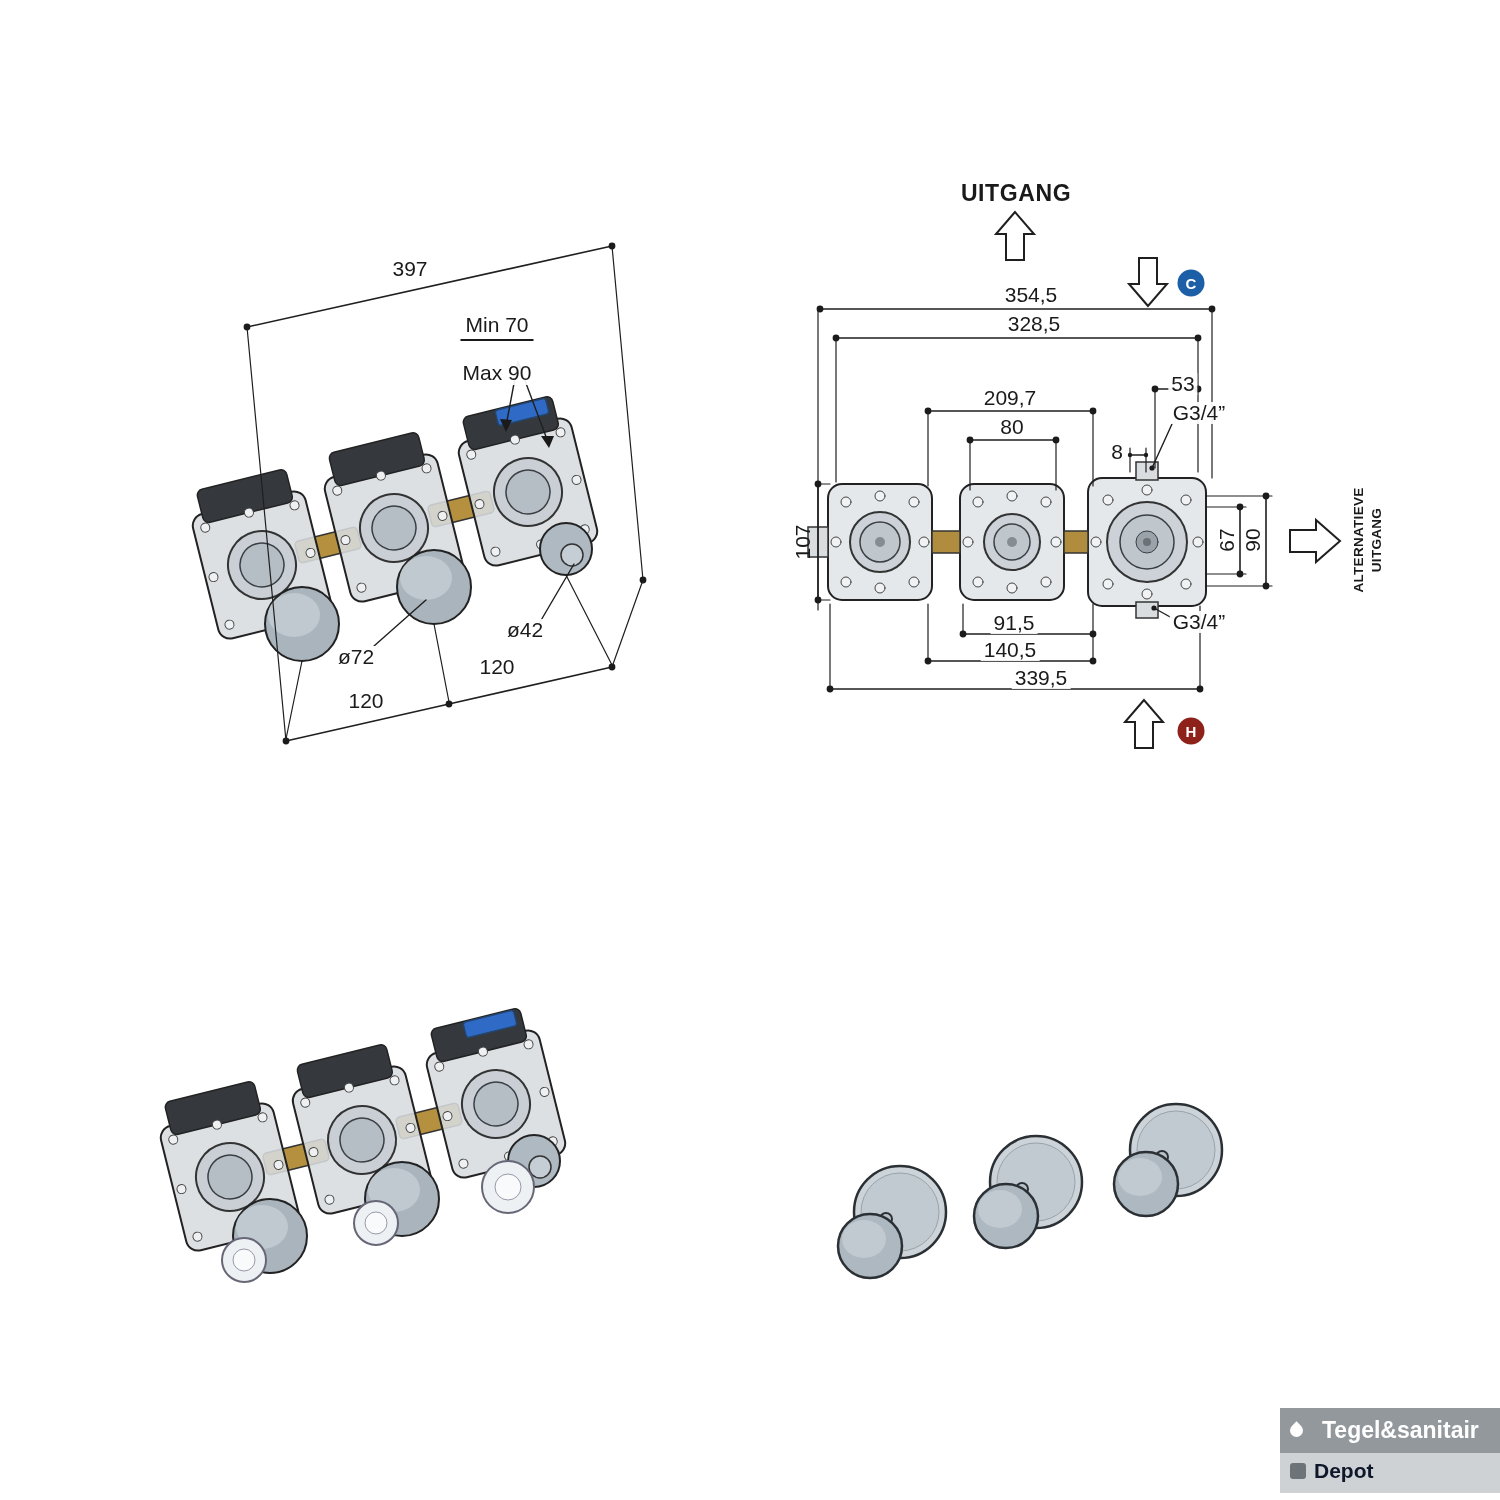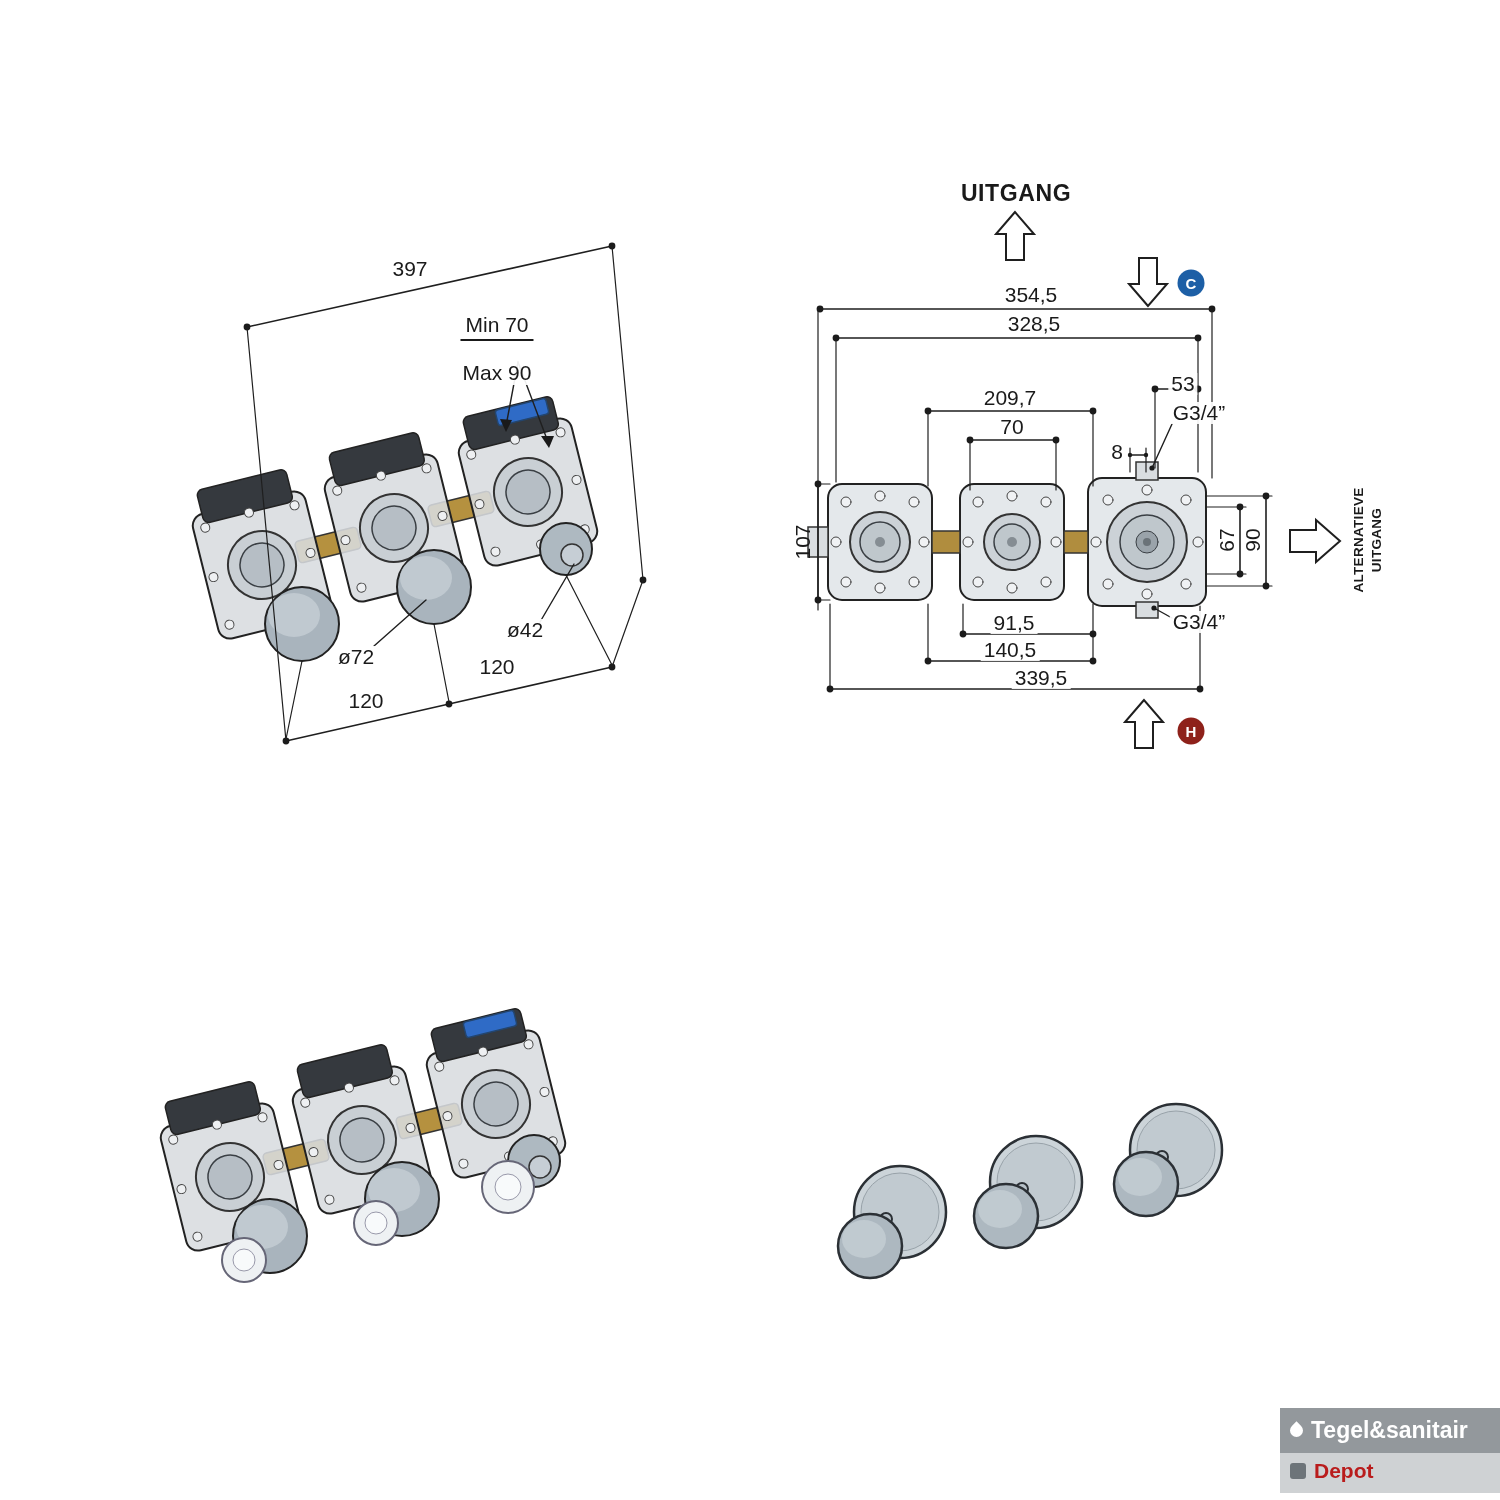--- a/index.html
+++ b/index.html
@@ -7,23 +7,23 @@
   svg.art{position:absolute;left:0;top:0;}
   .lbl{position:absolute;transform:translate(-50%,-50%);font-size:21px;color:#1a1a1a;white-space:nowrap;background:rgba(255,255,255,.92);padding:0 3px;line-height:1.05;}
   .lbl.rot{transform:translate(-50%,-50%) rotate(-90deg);background:transparent;}
   .lbl.bold{font-weight:bold;font-size:23px;letter-spacing:.6px;background:transparent;}
   .lbl.alt{transform:translate(-50%,-50%) rotate(-90deg);font-weight:bold;font-size:13.5px;white-space:pre-line;text-align:center;letter-spacing:.3px;line-height:1.3;background:transparent;}
   .minmax{position:absolute;transform:translate(-50%,-50%);text-align:center;font-size:21px;color:#1a1a1a;background:rgba(255,255,255,.92);}
   .minmax .top{display:block;border-bottom:2px solid #1a1a1a;padding:0 5px 2px;margin-top:28px;}
   .minmax .bot{display:block;padding-top:20px;}
   .badge{position:absolute;width:27px;height:27px;border-radius:50%;transform:translate(-50%,-50%);display:flex;align-items:center;justify-content:center;color:#fff;font-weight:bold;font-size:15px;}
   .wm{position:absolute;left:1280px;top:1408px;width:220px;}
-  .wm-top{background:rgba(120,126,131,.80);color:#fff;font-weight:bold;font-size:23px;padding:9px 10px;display:flex;align-items:center;gap:8px;}
+  .wm-top{background:rgba(120,126,131,.80);color:#fff;font-weight:bold;font-size:23px;padding:9px 10px;display:flex;align-items:center;gap:19px;}
   .wm-drop{display:inline-block;width:13px;height:13px;background:#fff;border-radius:0 50% 50% 50%;transform:rotate(45deg);}
-  .wm-bot{background:rgba(168,173,177,.55);color:#b91c1c;font-weight:bold;font-size:21px;padding:6px 10px 10px;display:flex;align-items:center;gap:8px;}
+  .wm-bot{background:rgba(168,173,177,.55);color:#0f172a;font-weight:bold;font-size:21px;padding:6px 10px 10px;display:flex;align-items:center;gap:8px;}
   .wm-house{display:inline-block;width:16px;height:16px;background:#6d7479;border-radius:3px;}
 </style>
 </head>
 <body>
 
 <div id="canvas">
 
 <svg class="art" width="1500" height="1500" viewBox="0 0 1500 1500">
   <defs>
     <g id="iso-unit">
@@ -259,21 +259,21 @@
 
 <span class="lbl bold" style="left:1016px;top:193px">UITGANG</span>
 <div class="badge" style="left:1191px;top:283px;background:#1d5fa6">C</div>
 <div class="badge" style="left:1191px;top:731px;background:#8e211a">H</div>
 
 <span class="lbl" style="left:1031px;top:295px">354,5</span>
 <span class="lbl" style="left:1034px;top:324px">328,5</span>
 <span class="lbl" style="left:1183px;top:384px">53</span>
 <span class="lbl" style="left:1199px;top:413px">G3/4”</span>
 <span class="lbl" style="left:1010px;top:398px">209,7</span>
-<span class="lbl" style="left:1012px;top:427px">70</span>
+<span class="lbl" style="left:1012px;top:427px">80</span>
 <span class="lbl" style="left:1117px;top:452px">8</span>
 <span class="lbl rot" style="left:803px;top:542px">107</span>
 <span class="lbl rot" style="left:1227px;top:540px">67</span>
 <span class="lbl rot" style="left:1253px;top:540px">90</span>
 <span class="lbl alt" style="left:1368px;top:540px">ALTERNATIEVE
 UITGANG</span>
 <span class="lbl" style="left:1014px;top:623px">91,5</span>
 <span class="lbl" style="left:1010px;top:650px">140,5</span>
 <span class="lbl" style="left:1041px;top:678px">339,5</span>
 <span class="lbl" style="left:1199px;top:622px">G3/4”</span>

